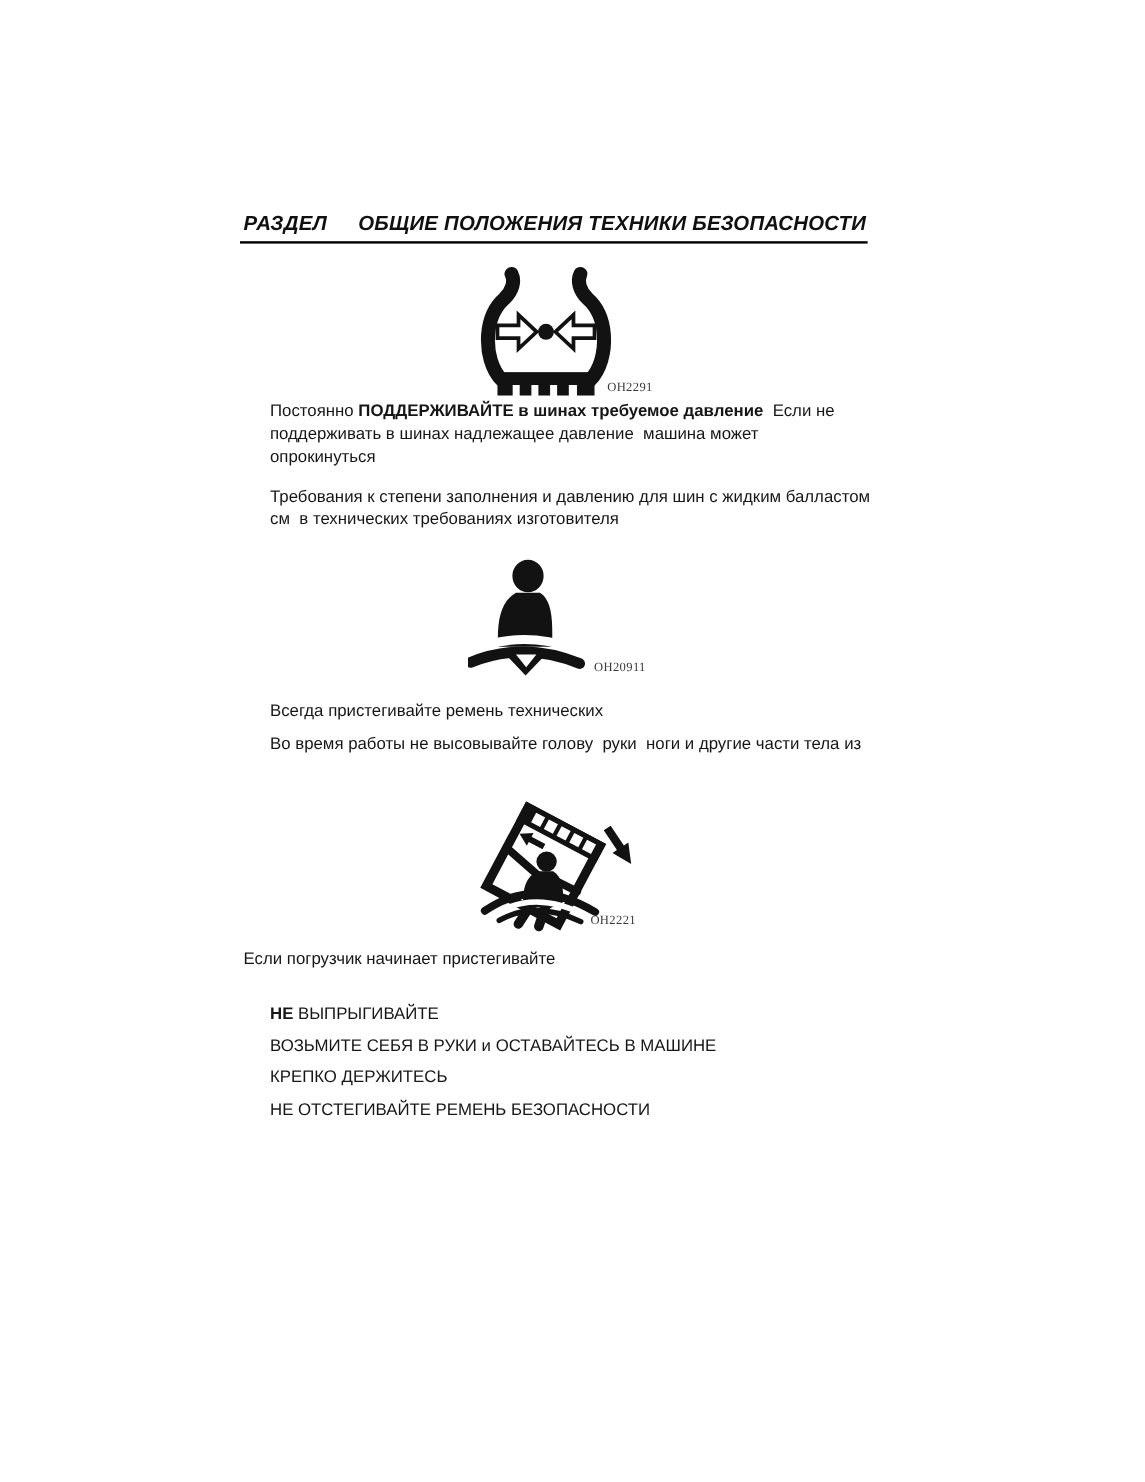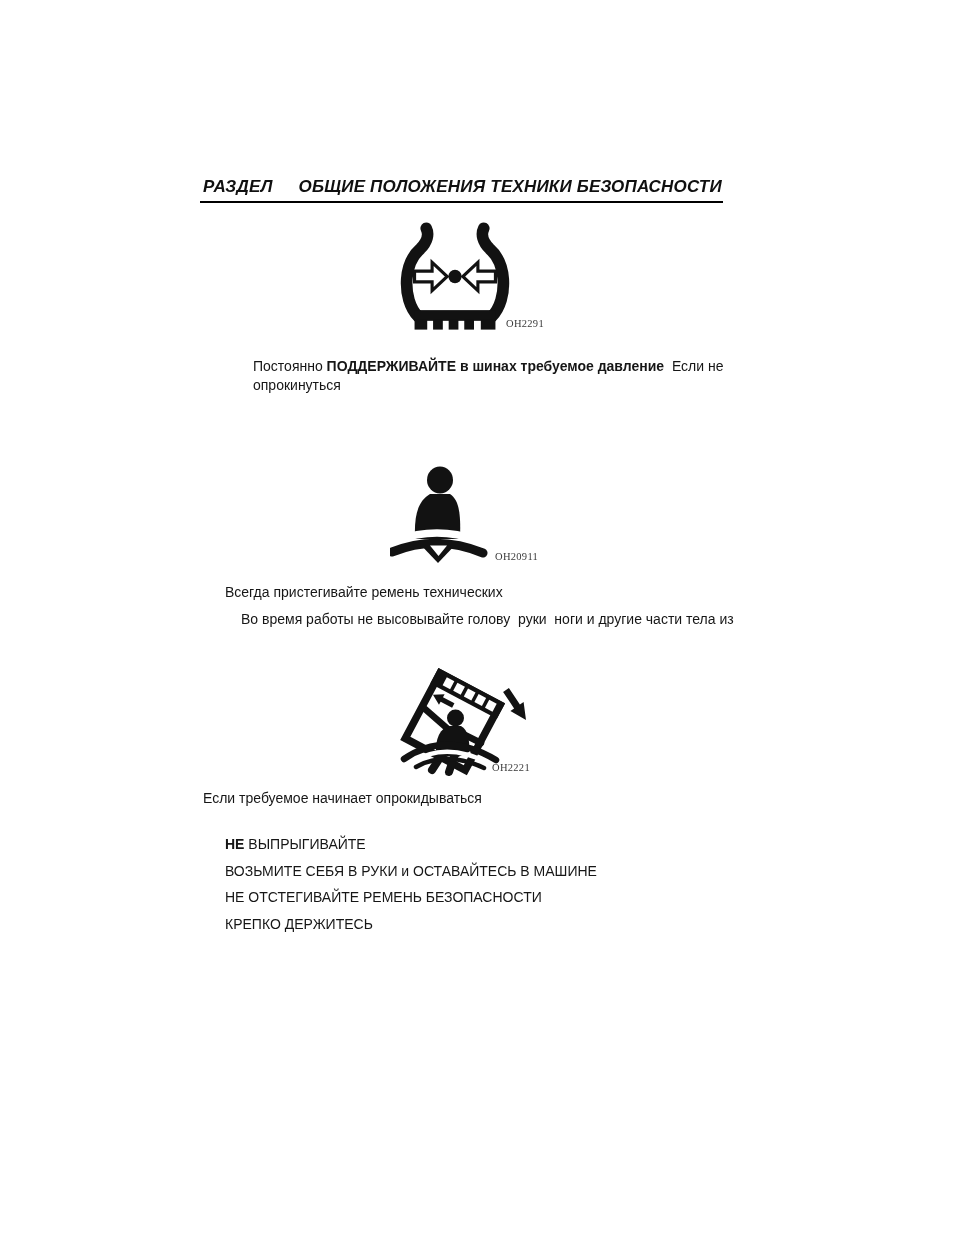--- a/index.html
+++ b/index.html
@@ -40,39 +40,44 @@
     <rect x="36" y="102" width="10" height="10" fill="#121212"></rect>
     <rect x="52" y="102" width="10" height="10" fill="#121212"></rect>
     <rect x="68" y="102" width="10" height="10" fill="#121212"></rect>
     <rect x="85" y="102" width="15" height="10" fill="#121212"></rect>
     <polygon points="17,52 35,52 35,43 50.5,57.5 35,72 35,63 17,63" fill="#ffffff" stroke="#121212" stroke-width="3.2"></polygon>
     <polygon points="100,52 82,52 82,43 66.5,57.5 82,72 82,63 100,63" fill="#ffffff" stroke="#121212" stroke-width="3.2"></polygon>
     <circle cx="58.5" cy="57.5" r="6.8" fill="#121212"></circle>
   </svg>
   <div class="figlab" style="left:506px; top:318px;">OH2291</div>
 
-  <div class="txt" style="left:225px; top:357px;margin-left:28px;">
+  <div class="txt" style="left:225px; top:333px;">
     <div class="line"><span>Постоянно </span><b>ПОДДЕРЖИВАЙТЕ в шинах требуемое давление</b><span>&nbsp; Если не</span></div>
+    <div class="line">поддерживать в шинах надлежащее давление &nbsp;машина может</div>
     <div class="line">опрокинуться</div>
+  </div>
+  <div class="txt" style="left:225px; top:404px;">
+    <div class="line">Требования к степени заполнения и давлению для шин с жидким балластом</div>
+    <div class="line">см &nbsp;в технических требованиях изготовителя</div>
   </div>
 
   <svg class="fig" style="left:390px; top:463px; width:100px; height:105px;" viewBox="0 0 100 105" aria-hidden="true">
     <ellipse cx="50" cy="17" rx="13" ry="13.5" fill="#121212"></ellipse>
     <path d="M25,76 C24,52 28,38 40,31 L60,31 C69,37 71,50 70,76 Z" fill="#121212"></path>
     <path d="M7,77 Q47,63 87,77" stroke="#ffffff" stroke-width="7.5" fill="none" stroke-linecap="round"></path>
     <path d="M2,89 Q47,71 93,90" stroke="#121212" stroke-width="9" fill="none" stroke-linecap="round"></path>
     <polygon points="28,79 68,79 48,100" fill="#121212"></polygon>
     <polygon points="40,82.5 57,82.5 48.5,93" fill="#ffffff"></polygon>
   </svg>
   <div class="figlab" style="left:495px; top:551px;text-align:right;">OH20911</div>
 
   <div class="txt" style="left:225px; top:583px;">
     <div class="line">Всегда пристегивайте ремень технических</div>
   </div>
-  <div class="txt" style="left:225px; top:610px;margin-left:16px;">
+  <div class="txt" style="left:225px; top:610px;">
     <div class="line">Во время работы не высовывайте голову &nbsp;руки &nbsp;ноги и другие части тела из</div>
   </div>
 
   <svg class="fig" style="left:398px; top:660px; width:140px; height:118px;" viewBox="0 0 140 118" aria-hidden="true">
     <g transform="translate(42,13) rotate(28)">
       <rect x="0" y="0" width="68" height="74" fill="none" stroke="#121212" stroke-width="7.5"></rect>
       <rect x="-3.7" y="-3.7" width="75.4" height="17.5" fill="#121212"></rect>
       <rect x="8" y="0.5" width="8.5" height="9" fill="#ffffff"></rect>
       <rect x="20" y="0.5" width="8.5" height="9" fill="#ffffff"></rect>
       <rect x="32" y="0.5" width="8.5" height="9" fill="#ffffff"></rect>
@@ -87,22 +92,22 @@
     <line x1="47" y1="90" x2="34" y2="110" stroke="#121212" stroke-width="8" stroke-linecap="round"></line>
     <line x1="58" y1="91" x2="51" y2="112" stroke="#121212" stroke-width="8" stroke-linecap="round"></line>
     <path d="M6,99 Q48,70 98,100" stroke="#121212" stroke-width="6.5" fill="none" stroke-linecap="round"></path>
     <path d="M12,103 Q48,80 92,104" stroke="#ffffff" stroke-width="4.5" fill="none"></path>
     <path d="M18,107 Q48,90 86,108" stroke="#121212" stroke-width="4.5" fill="none" stroke-linecap="round"></path>
     <polygon points="110.9,28.1 121.9,44.6 125.6,42.1 128,60 112.4,50.9 116.1,48.4 105.1,31.9" fill="#121212"></polygon>
   </svg>
   <div class="figlab" style="left:492px; top:762px;">OH2221</div>
 
   <div class="txt" style="left:203px; top:789px;">
-    <div class="line">Если требуемое начинает опрокидываться</div>
+    <div class="line">Если погрузчик начинает пристегивайте</div>
   </div>
   <div class="caps-list" style="left:225px; top:815px;">
     <div class="item"><b>НЕ</b><span>&nbsp;ВЫПРЫГИВАЙТЕ</span></div>
     <div class="item">ВОЗЬМИТЕ СЕБЯ В РУКИ и ОСТАВАЙТЕСЬ В МАШИНЕ</div>
+    <div class="item">КРЕПКО ДЕРЖИТЕСЬ</div>
     <div class="item">НЕ ОТСТЕГИВАЙТЕ РЕМЕНЬ БЕЗОПАСНОСТИ</div>
-    <div class="item">КРЕПКО ДЕРЖИТЕСЬ</div>
   </div>
 
 </div>
 
 </body></html>

